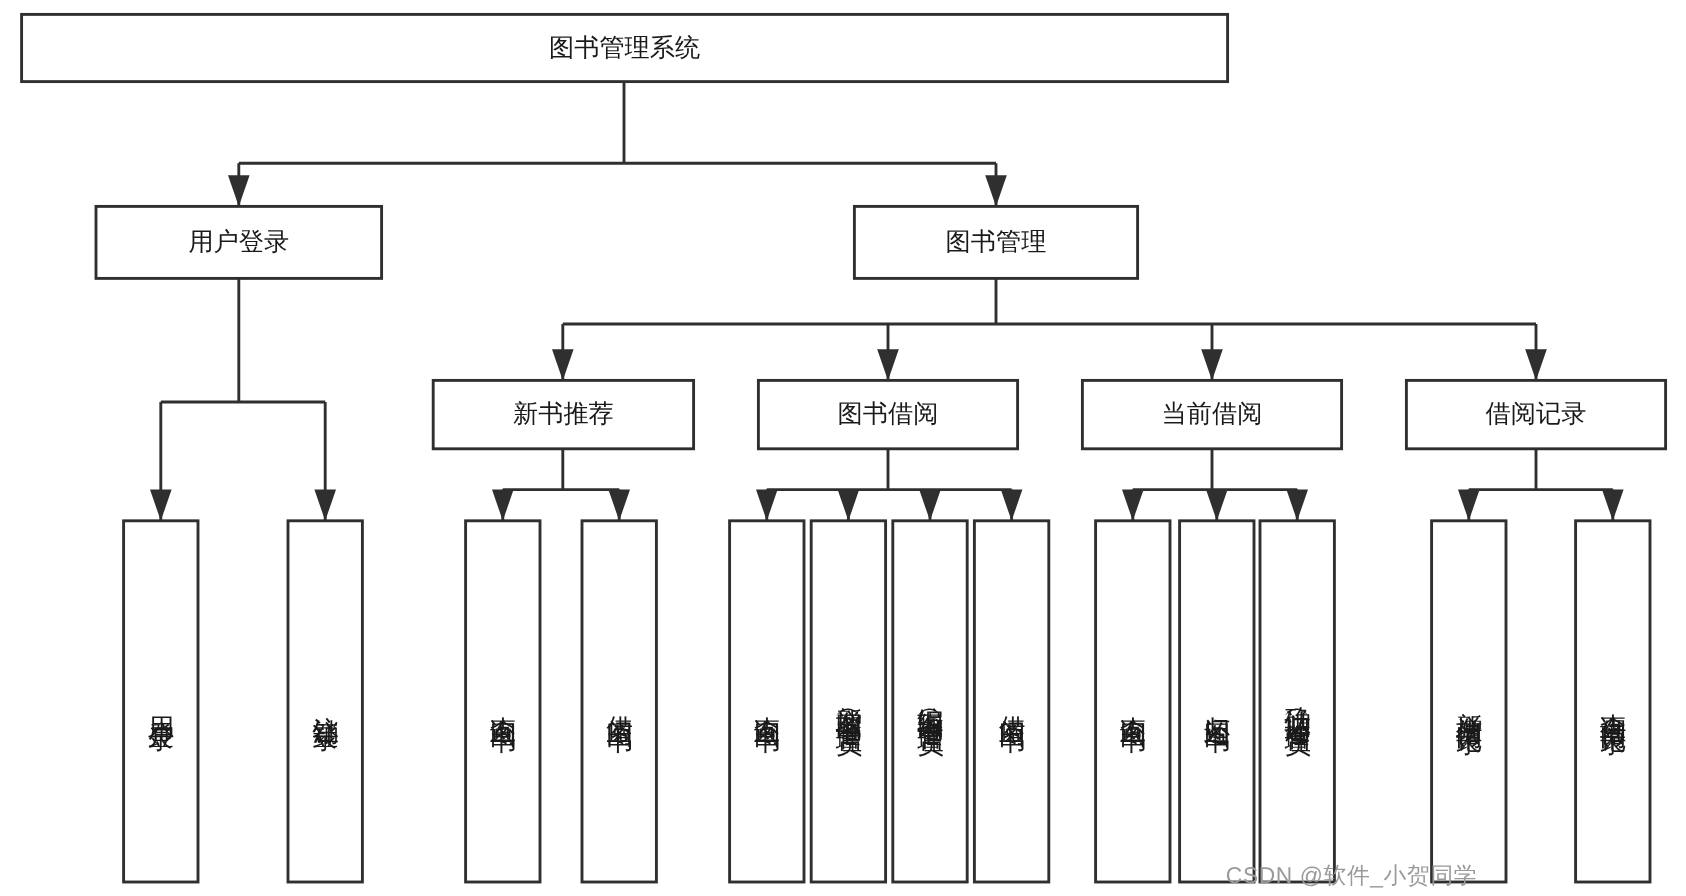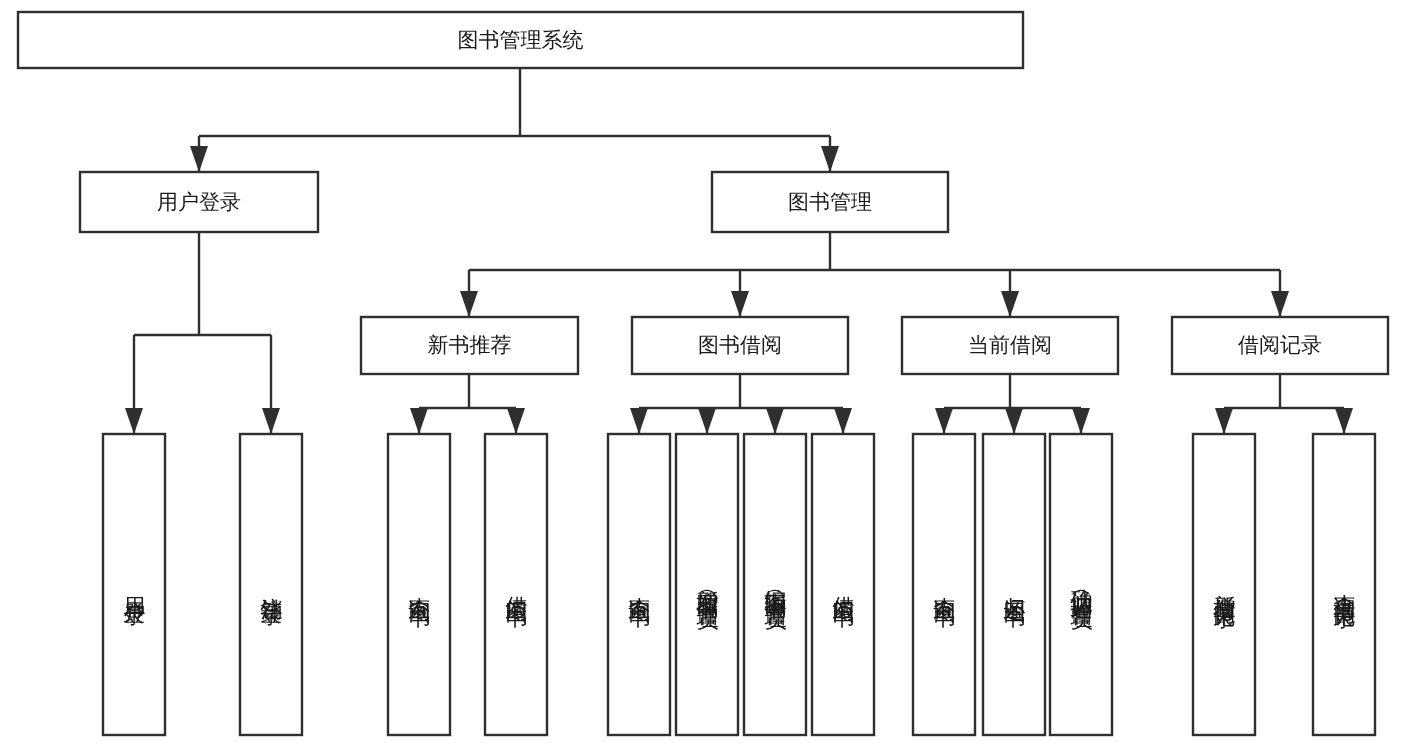--- a/index.html
+++ b/index.html
@@ -241,13 +241,14 @@
       <div class="leaf-label-wrap" style="left: 1050px; top: 434px; width: 62px; height: 301px;">
         <span class="leaf-label">确认归还（管理员）</span>
       </div>
       <div class="leaf-label-wrap" style="left: 1193px; top: 434px; width: 62px; height: 301px;">
         <span class="leaf-label">新增借阅记录</span>
       </div>
       <div class="leaf-label-wrap" style="left: 1313px; top: 434px; width: 62px; height: 301px;">
         <span class="leaf-label">查询借阅记录</span>
       </div>
     </div>
+  <div class="watermark">CSDN @软件_小贺同学</div>
 </div>
 
 </body></html>

